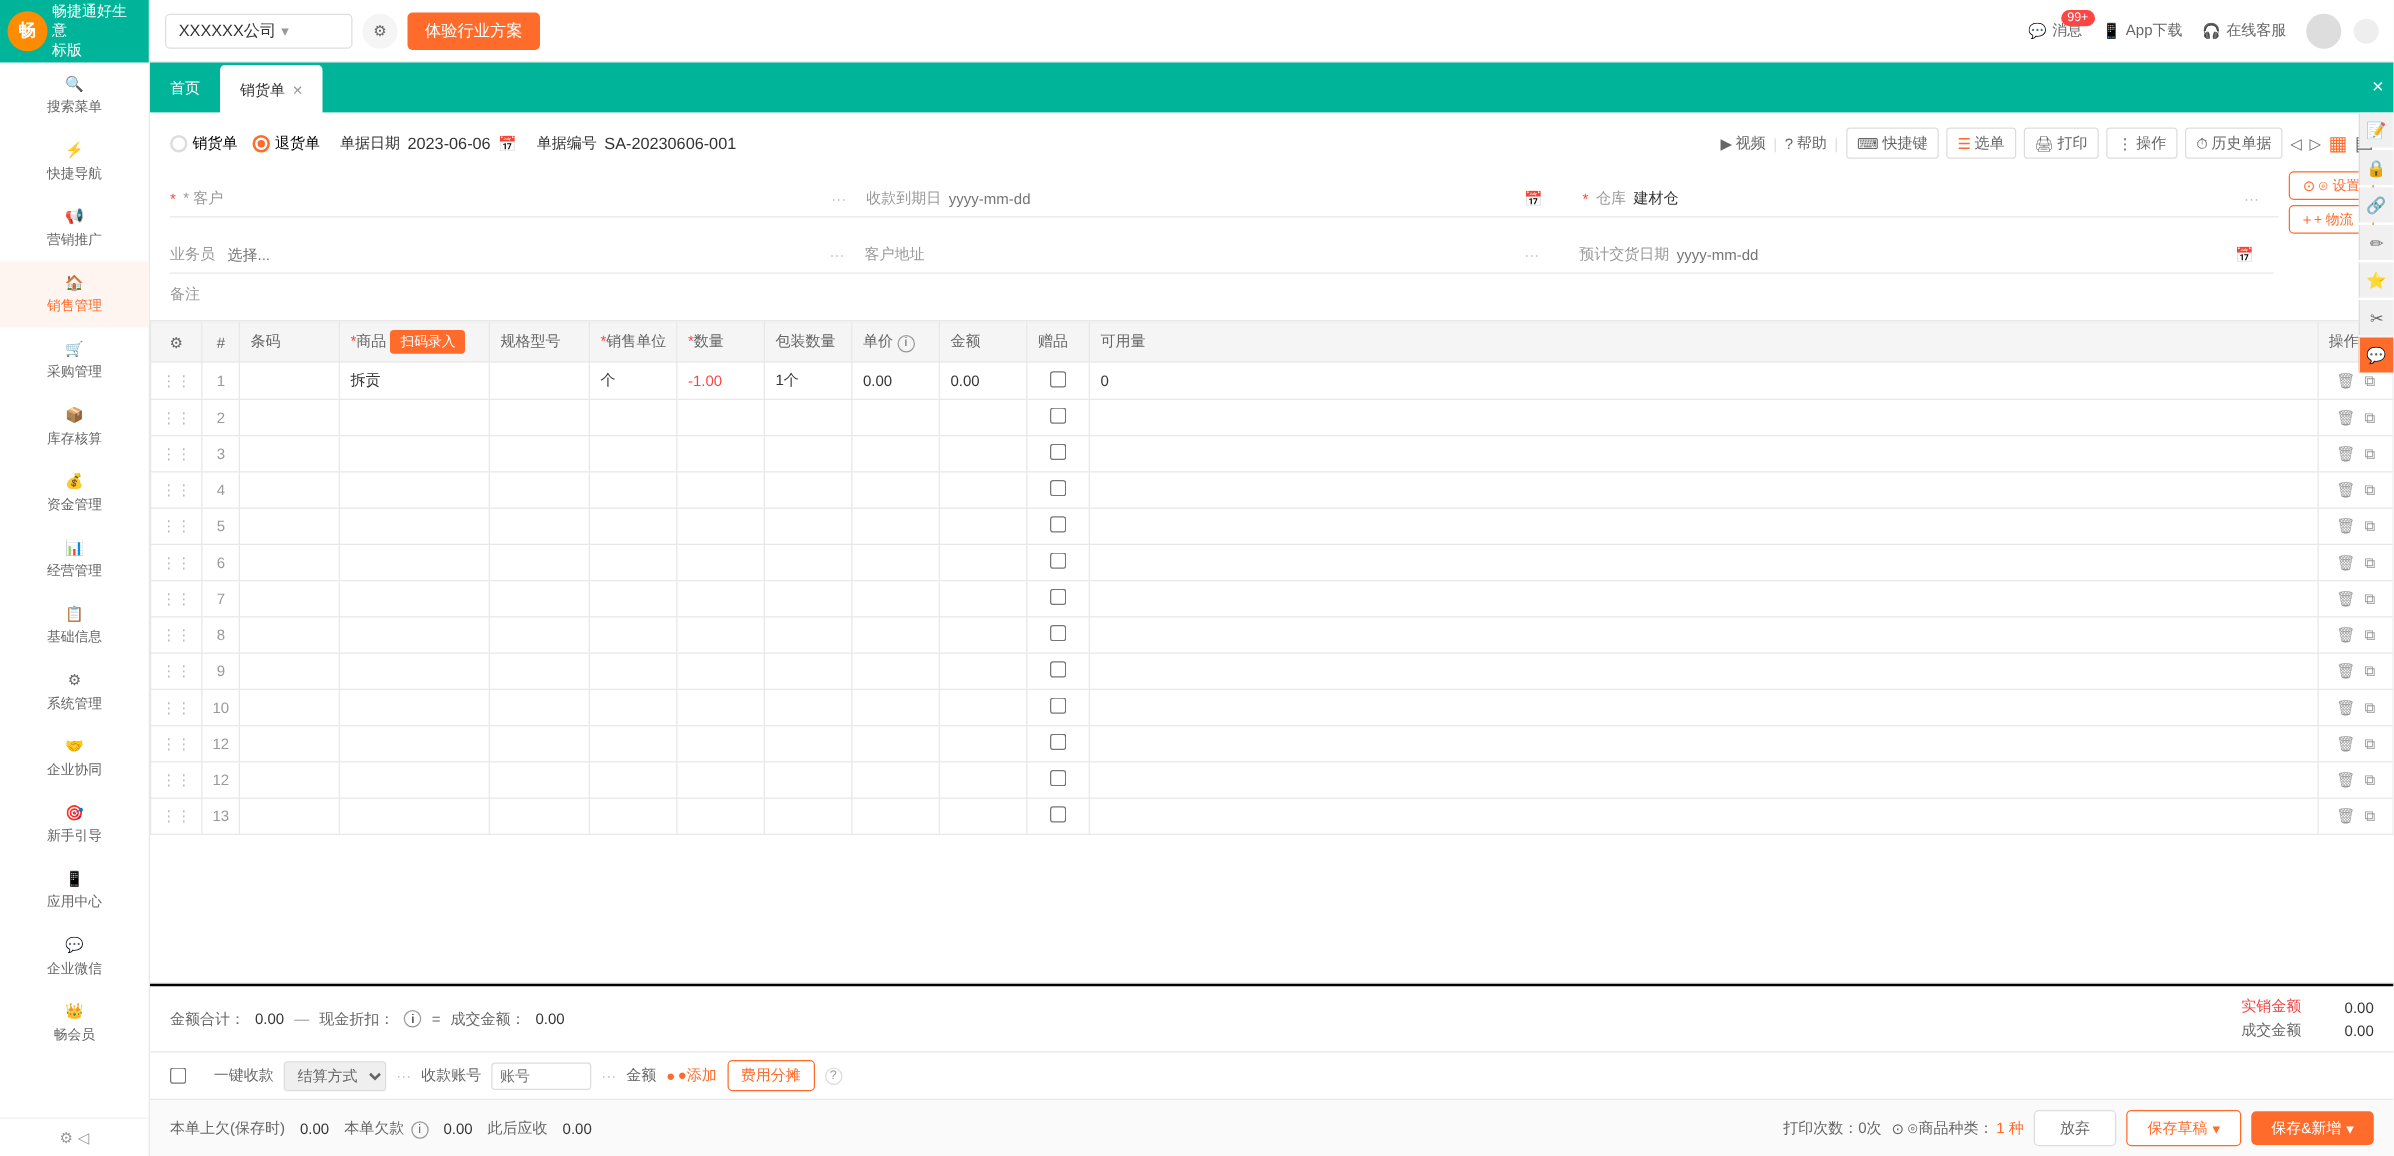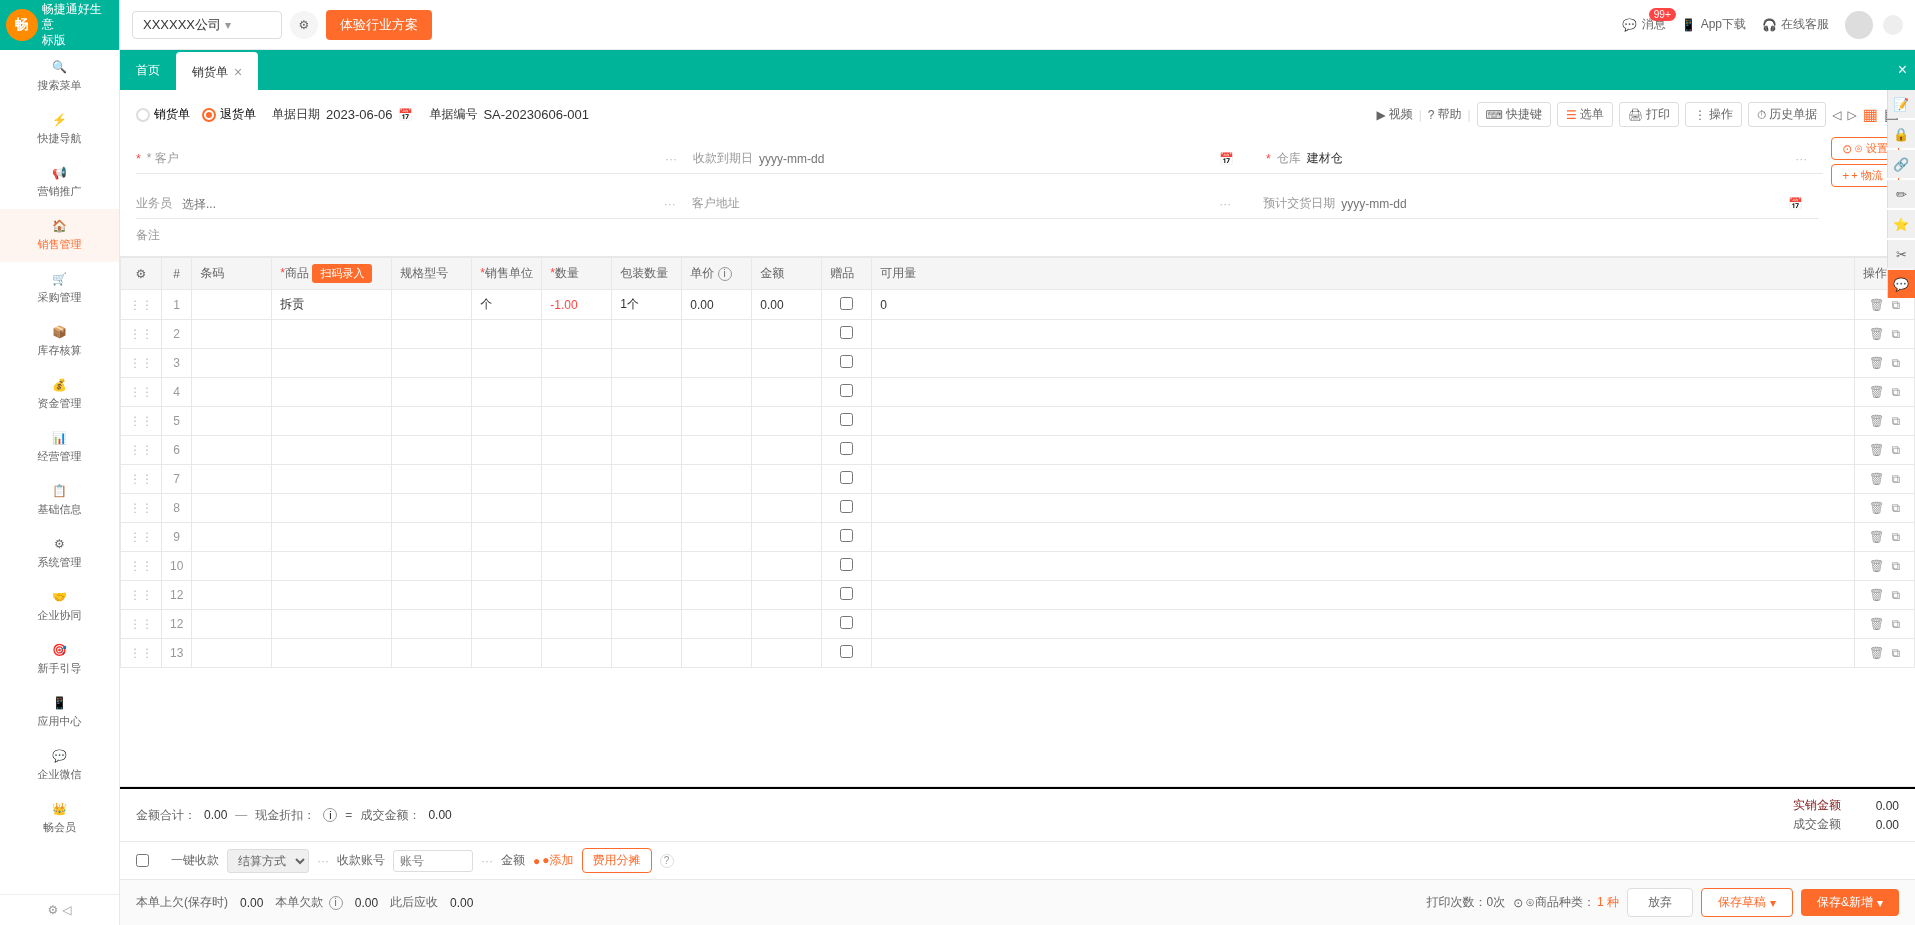--- a/index.html
+++ b/index.html
@@ -642,21 +642,21 @@
           <span style="color:#666;">金额合计：</span>
           <span style="color:#333;">0.00</span>
           <span style="color:#999;">—</span>
           <span style="color:#666;">现金折扣：</span>
           <span style="border:1px solid #999;border-radius:50%;width:14px;height:14px;display:inline-flex;align-items:center;justify-content:center;font-size:10px;cursor:pointer;">i</span>
           <span style="color:#666;">=</span>
           <span style="color:#666;">成交金额：</span>
           <span style="color:#333;">0.00</span>
           <div style="margin-left:auto;display:flex;flex-direction:column;align-items:flex-end;gap:2px;">
             <div style="display:flex;align-items:center;gap:8px;">
-              <span style="color:#7f1d1d;">实销金额</span>
+              <span style="color:#ef4444;">实销金额</span>
               <span style="color:#333;min-width:50px;text-align:right;">0.00</span>
             </div>
             <div style="display:flex;align-items:center;gap:8px;">
               <span style="color:#666;">成交金额</span>
               <span style="color:#333;min-width:50px;text-align:right;">0.00</span>
             </div>
           </div>
         </div>
 
         <div class="footer-payment" style="display:flex;align-items:center;gap:8px;padding:6px 16px;border-top:1px solid #e8e8e8;">

